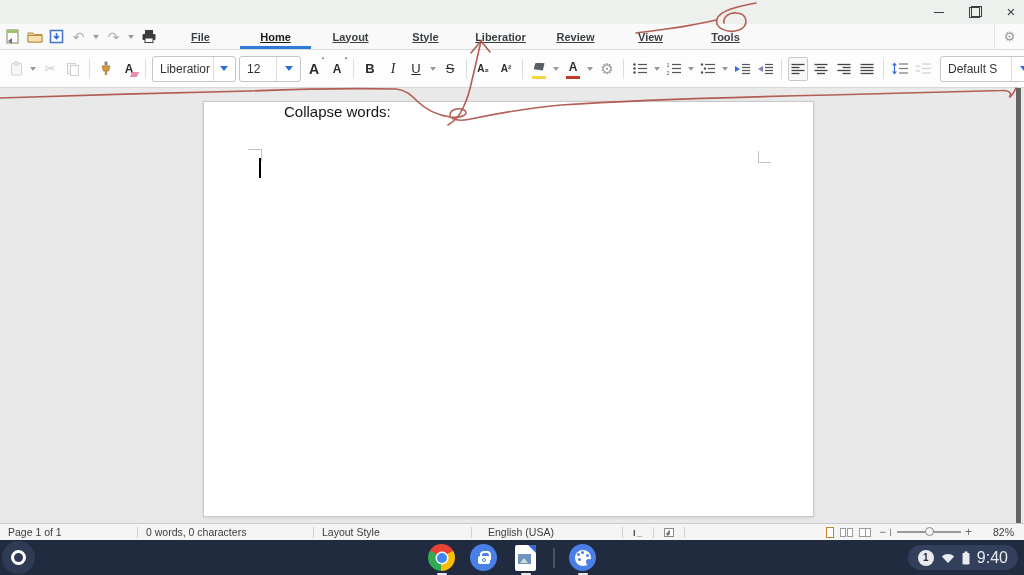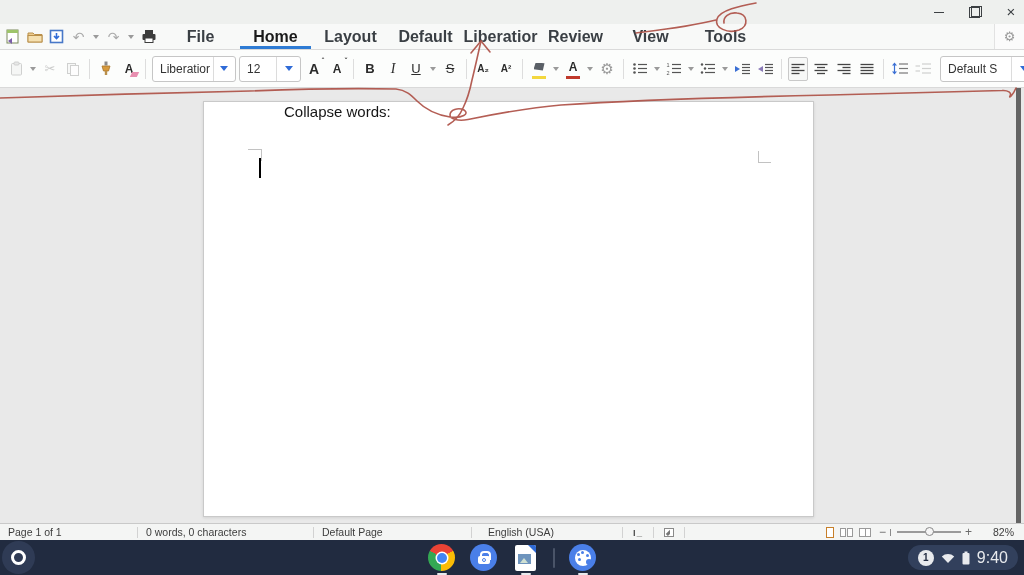--- a/index.html
+++ b/index.html
@@ -14,21 +14,21 @@
   .wc-restore::before { content:""; position:absolute; left:1px; bottom:1px; width:9px; height:9px; border:1.4px solid #3c4043; background:#eef0ee; }
   .wc-restore::after { content:""; position:absolute; right:0px; top:1px; width:9px; height:9px; border:1.4px solid #3c4043; }
   .wc-close { font-size:15px; color:#3c4043; line-height:14px; }
 
   
   .tabrow { position:absolute; left:0; top:24px; width:1024px; height:26px; background:#f8f9f8; border-bottom:1px solid #dadada; display:flex; align-items:stretch; }
   .quickbar { display:flex; align-items:center; gap:5px; padding:0 6px 0 4px; }
   .qi { width:17px; height:17px; display:flex; align-items:center; justify-content:center; position:relative; }
   .tinycaret { width:0; height:0; border-left:3px solid transparent; border-right:3px solid transparent; border-top:4px solid #9a9a9a; margin:0 1px; }
   .tabs { display:flex; align-items:stretch; }
-  .tab { width:75px; display:flex; align-items:center; justify-content:center; font-size:16px; font-weight:600; color:#3a3f44; position:relative; cursor:default; }
+  .tab { width:75px; display:flex; align-items:center; justify-content:center; font-size:11px; font-weight:600; color:#3a3f44; position:relative; cursor:default;text-decoration:underline; }
   .tab.active { color:#1a1a1a; font-weight:700; }
   .tab.active::after { content:""; position:absolute; left:2px; right:2px; bottom:0; height:3px; background:#2e7bd4; }
   .gearbox { margin-left:auto; width:30px; border-left:1px solid #e2e2e2; background:#fbfbfb; display:flex; align-items:center; justify-content:center; font-size:13px; color:#9a9a9a; }
 
   
   .toolbar { position:absolute; left:0; top:50px; width:1024px; height:38px; background:#fcfdfc; border-bottom:1px solid #d9d9d9; display:flex; align-items:center; padding:0 6px; gap:3px; }
   .tb { height:24px; min-width:20px; display:flex; align-items:center; justify-content:center; border-radius:2px; position:relative; font-size:13px; color:#2b2b2b; cursor:default; }
   .tb.disabled { opacity:.45; }
   .sep { width:1px; height:20px; background:#ddd; margin:0 3px; flex:none; }
   .combo { height:26px; display:flex; align-items:center; background:#fff; border:1px solid #c6c6c6; border-radius:3px; overflow:hidden; flex:none; }
@@ -156,21 +156,21 @@
           <rect x="4" y="1" width="8" height="4" fill="#3c3c3c"></rect>
           <rect x="1.5" y="5" width="13" height="6" rx="1" fill="#3c3c3c"></rect>
           <rect x="4" y="9" width="8" height="4.5" fill="#fff" stroke="#3c3c3c"></rect>
         </svg>
     </span>
   </div>
   <div class="tabs">
     <span class="tab">File</span>
     <span class="tab active">Home</span>
     <span class="tab">Layout</span>
-    <span class="tab">Default</span>
+    <span class="tab">Style</span>
     <span class="tab">Liberatior</span>
     <span class="tab">Review</span>
     <span class="tab">View</span>
     <span class="tab">Tools</span>
   </div>
   <div class="gearbox">⚙</div>
 </div>
 
 <div class="toolbar">
   <span class="tb disabled">
@@ -382,21 +382,21 @@
     <span class="caret-cursor"></span>
   </div>
   <div class="vscroll"></div>
 </div>
 
 <div class="statusbar">
   <span class="sb-zone sb-page">Page 1 of 1</span>
   <span class="sb-sep"></span>
   <span class="sb-zone sb-words">0 words, 0 characters</span>
   <span class="sb-sep"></span>
-  <span class="sb-zone sb-style">Default Page</span>
+  <span class="sb-zone sb-style">Layout Style</span>
   <span class="sb-sep"></span>
   <span class="sb-zone sb-lang">English (USA)</span>
   <span class="sb-sep"></span>
   <span class="sb-icon insmode">I_</span>
   <span class="sb-sep"></span>
   <span class="sb-icon">
       <span class="selmode"></span>
     </span>
   <span class="sb-sep"></span>
   <div class="sb-views">

